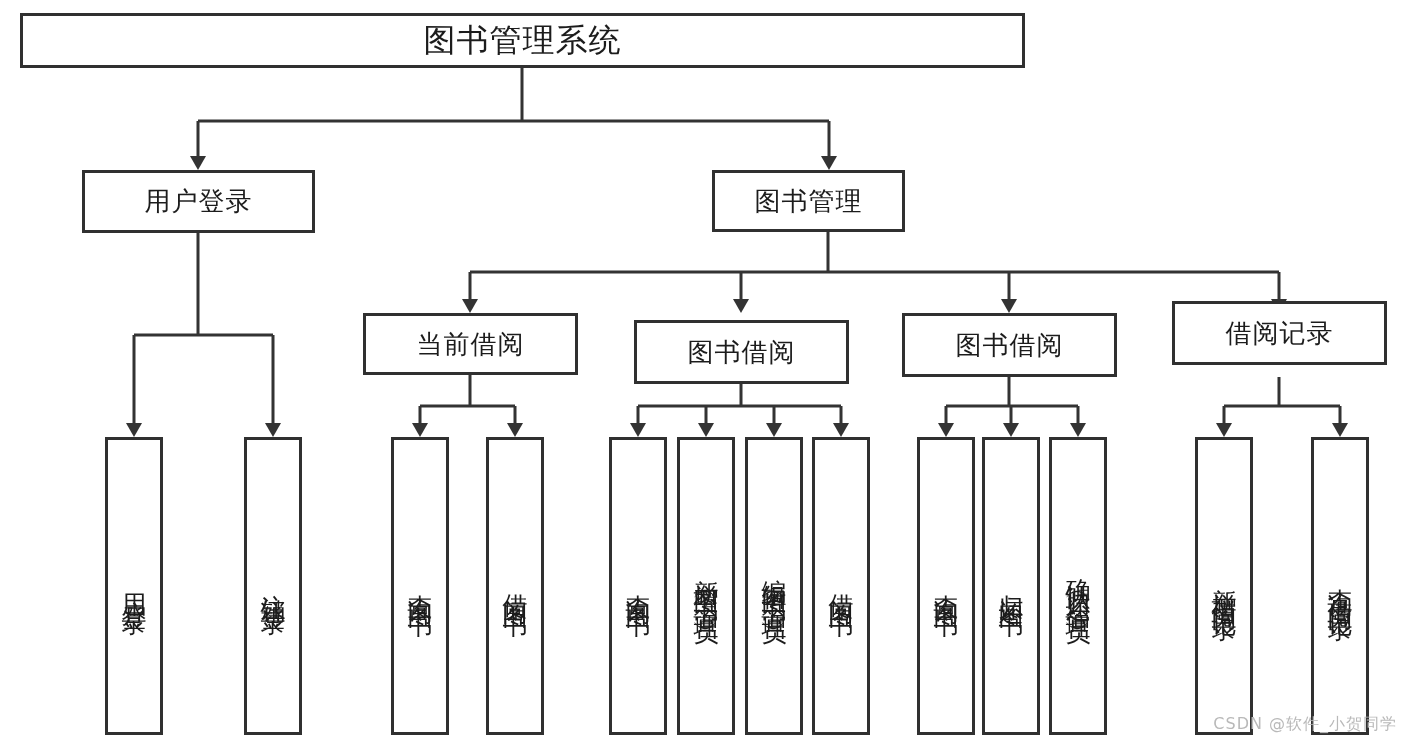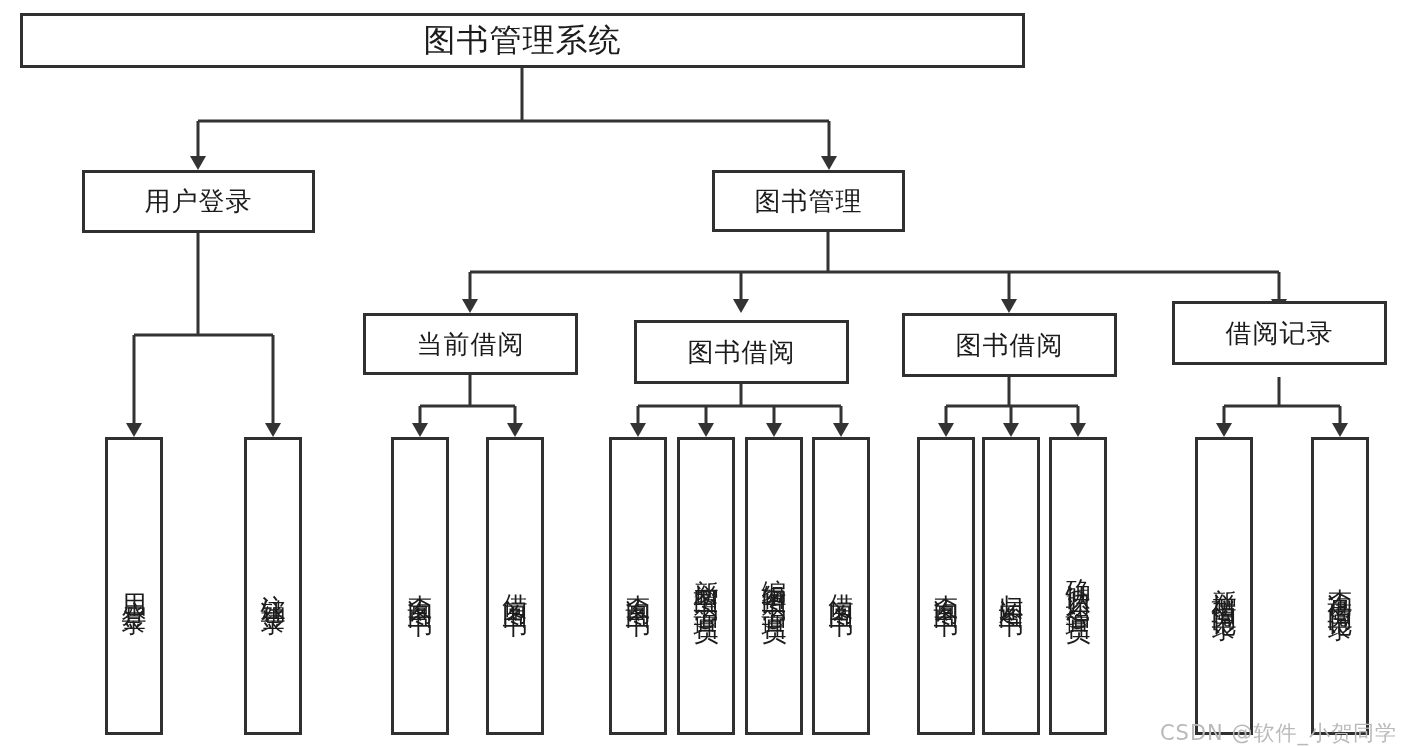--- a/index.html
+++ b/index.html
@@ -30,23 +30,23 @@
   .box.v {
     top: 437px; width: 58px; height: 298px;
     writing-mode: vertical-rl;
     text-orientation: mixed;
     font-size: 25px;
     letter-spacing: 6px;
     line-height: 1;
   }
   .watermark {
     position: absolute;
-    right: 8px; bottom: 0;
+    right: 8px; bottom: 12px;
     color: var(--wm, #b9b9b9);
-    font-size: 21px;
+    font-size: 16px;
     letter-spacing: 1px;
     z-index: 5;
     white-space: nowrap;
     text-align: right;
   }
 </style>
 </head>
 <body>
 
 <div class="canvas">

